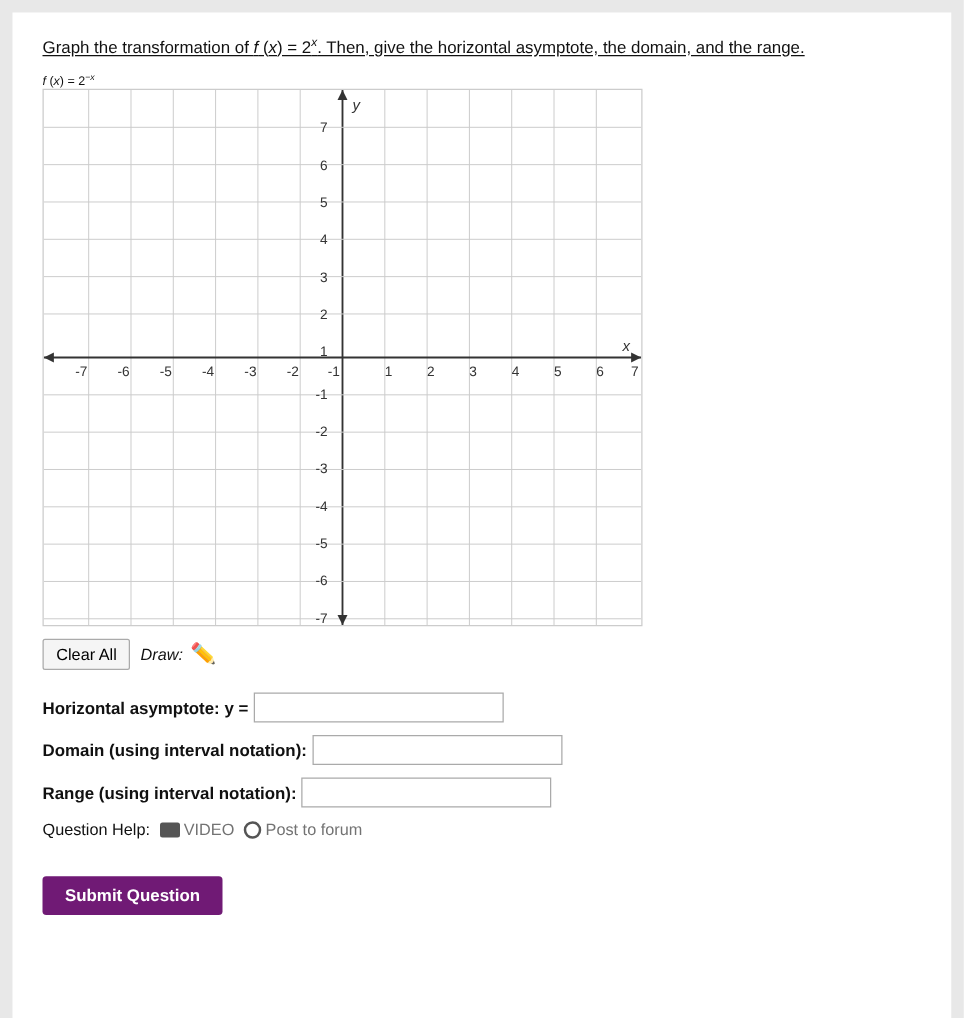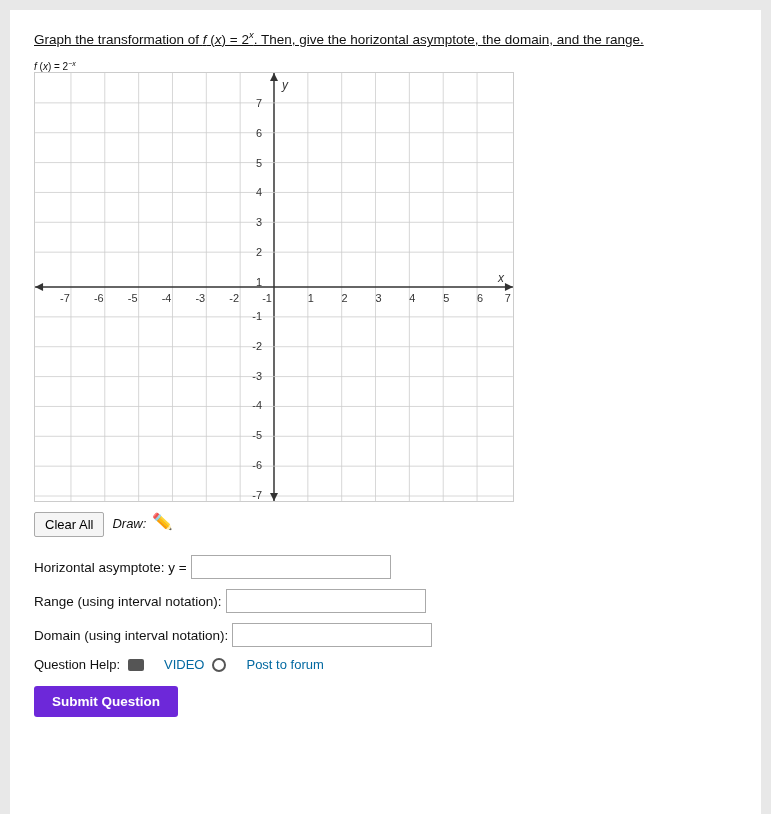--- a/index.html
+++ b/index.html
@@ -31,21 +31,21 @@
       margin-bottom: 0;
     }
     .graph-area {
       position: relative;
       width: 480px;
       height: 430px;
       margin-bottom: 10px;
     }
     .graph-controls {
       display: flex;
-      align-items: flex-start;
+      align-items: center;
       gap: 8px;
       margin-bottom: 18px;
       margin-left: 0;
     }
     .btn-clear-all {
       border: 1px solid #aaa;
       background: #f5f5f5;
       padding: 4px 10px;
       font-size: 13px;
       cursor: pointer;
@@ -64,43 +64,44 @@
       display: inline-block;
     }
     .form-row {
       display: flex;
       align-items: center;
       margin-bottom: 10px;
       font-size: 13.5px;
     }
     .form-row label {
       white-space: nowrap;
+      font-weight: bold;
     }
     .form-row input[type="text"] {
       border: 1px solid #aaa;
       height: 24px;
       width: 200px;
       margin-left: 4px;
       font-size: 13px;
       padding: 2px 4px;
     }
     .question-help {
       font-size: 13px;
       display: flex;
       align-items: center;
       gap: 8px;
-      margin-bottom: 14px;
+      margin-bottom: 30px;
       margin-top: 2px;
     }
     .help-link {
-      color: #0369a1;
+      color: #737373;
       text-decoration: none;
       display: flex;
       align-items: center;
-      gap: 20px;
+      gap: 3px;
       font-size: 13px;
     }
     .help-icon-video {
       display: inline-block;
       width: 16px;
       height: 12px;
       background: #555;
       border-radius: 2px;
       position: relative;
       vertical-align: middle;
@@ -108,21 +109,21 @@
     .help-icon-forum {
       display: inline-block;
       width: 14px;
       height: 14px;
       border: 2px solid #555;
       border-radius: 50%;
       vertical-align: middle;
       position: relative;
     }
     .submit-btn {
-      background: #6d28d9;
+      background: #701a75;
       color: #fff;
       border: none;
       padding: 8px 18px;
       font-size: 13.5px;
       font-weight: bold;
       cursor: pointer;
       border-radius: 3px;
     }
     
     .graph-svg {
@@ -236,26 +237,26 @@
     </span>
   </div>
 
   
   <div class="form-row">
     <label>Horizontal asymptote: y =</label>
     <input type="text" value="" style="">
   </div>
 
   <div class="form-row">
+    <label>Domain (using interval notation):</label>
+    <input type="text" value="" style="">
+  </div>
+
+  <div class="form-row">
     <label>Range (using interval notation):</label>
-    <input type="text" value="" style="">
-  </div>
-
-  <div class="form-row">
-    <label>Domain (using interval notation):</label>
     <input type="text" value="" style="">
   </div>
 
   
   <div class="question-help">
     <span>Question Help:</span>
     <a href="#" class="help-link">
       <span class="help-icon-video"></span>
       <span>VIDEO</span>
     </a>

